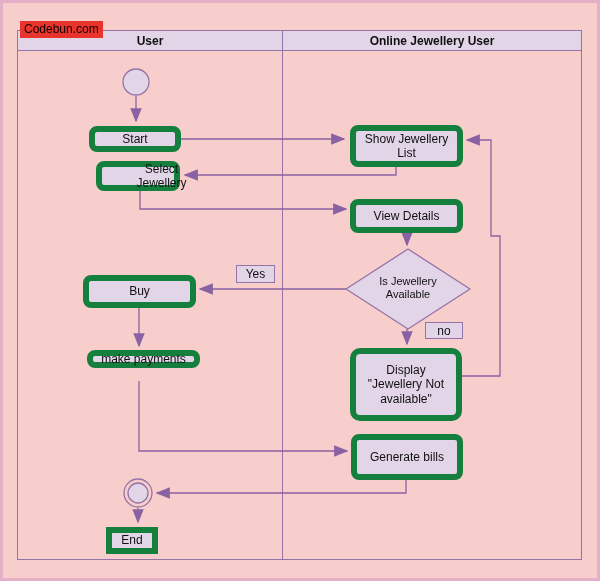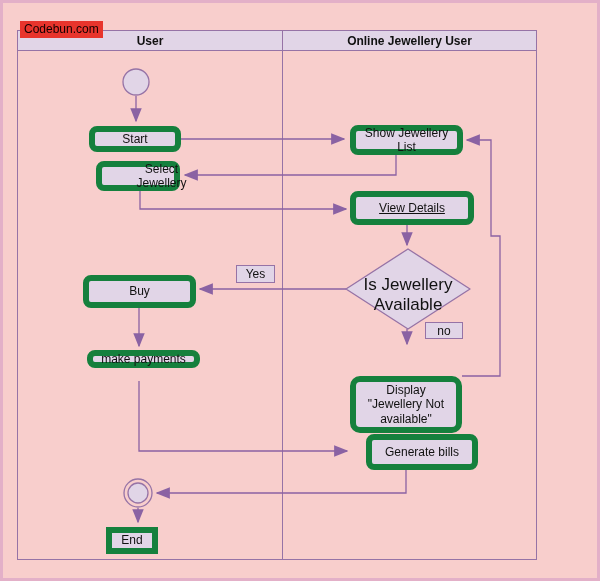--- a/index.html
+++ b/index.html
@@ -26,21 +26,21 @@
     padding: 1px 4px 2px 4px;
     font-size: 12px;
     z-index: 6;
     margin-top: 16px;
   }
 
   
   .pool {
     position: absolute;
     left: 14px; top: 27px;
-    width: 520px; height: 530px;
+    width: 565px; height: 530px;
     border: 1px solid #9673a6;
     box-sizing: border-box;
     z-index: 1;
   }
   .pool-header {
     display: flex;
     height: 20px;
     background: #e1d5e7;
     border-bottom: 1px solid #9673a6;
     box-sizing: border-box;
@@ -98,21 +98,21 @@
     justify-content: center;
     font-size: 12px;
     z-index: 4;
     text-align: right;
   }
   .diamond-text {
     position: absolute;
     left: 345px; top: 272px;
     width: 120px;
     text-align: center;
-    font-size: 17px;
+    font-size: 11px;
     line-height: 1.2;
     white-space: pre-line;
     z-index: 3;
   }
 </style>
 </head>
 <body>
 
 <div id="screenshot">
 
@@ -171,30 +171,30 @@
 
   <div class="node rounded" style="left:93px; top:158px; width:84px; height:30px;padding-left:47px;">Select
 Jewellery</div>
 
   <div class="node rounded" style="left:80px; top:272px; width:113px; height:33px;">Buy</div>
 
   <div class="node rounded" style="left:84px; top:347px; width:113px; height:18px;">make payments</div>
 
   <div class="node" style="left:103px; top:524px; width:52px; height:27px;">End</div>
 
-  <div class="node rounded" style="left:347px; top:122px; width:113px; height:30px;">Show Jewellery List</div>
-
-  <div class="node rounded" style="left:347px; top:188px; width:124px; height:34px;text-decoration:underline;">View Details</div>
+  <div class="node rounded" style="left:347px; top:122px; width:113px; height:42px;">Show Jewellery List</div>
+
+  <div class="node rounded" style="left:347px; top:196px; width:113px; height:34px;">View Details</div>
 
   <div class="diamond-text">Is Jewellery
 Available</div>
 
-  <div class="node rounded-lg" style="left:347px; top:345px; width:112px; height:57px;margin-top:28px;">Display
+  <div class="node rounded-lg" style="left:347px; top:345px; width:112px; height:73px;">Display
 "Jewellery Not
 available"</div>
 
-  <div class="node rounded" style="left:348px; top:431px; width:112px; height:36px;margin-left:15px;">Generate bills</div>
+  <div class="node rounded" style="left:348px; top:431px; width:112px; height:46px;">Generate bills</div>
 
   <div class="edge-label" style="left:233px; top:262px; width:39px; height:18px;">Yes</div>
 
   <div class="edge-label" style="left:422px; top:319px; width:38px; height:17px;">no</div>
 
 </div>
 
 </body></html>

